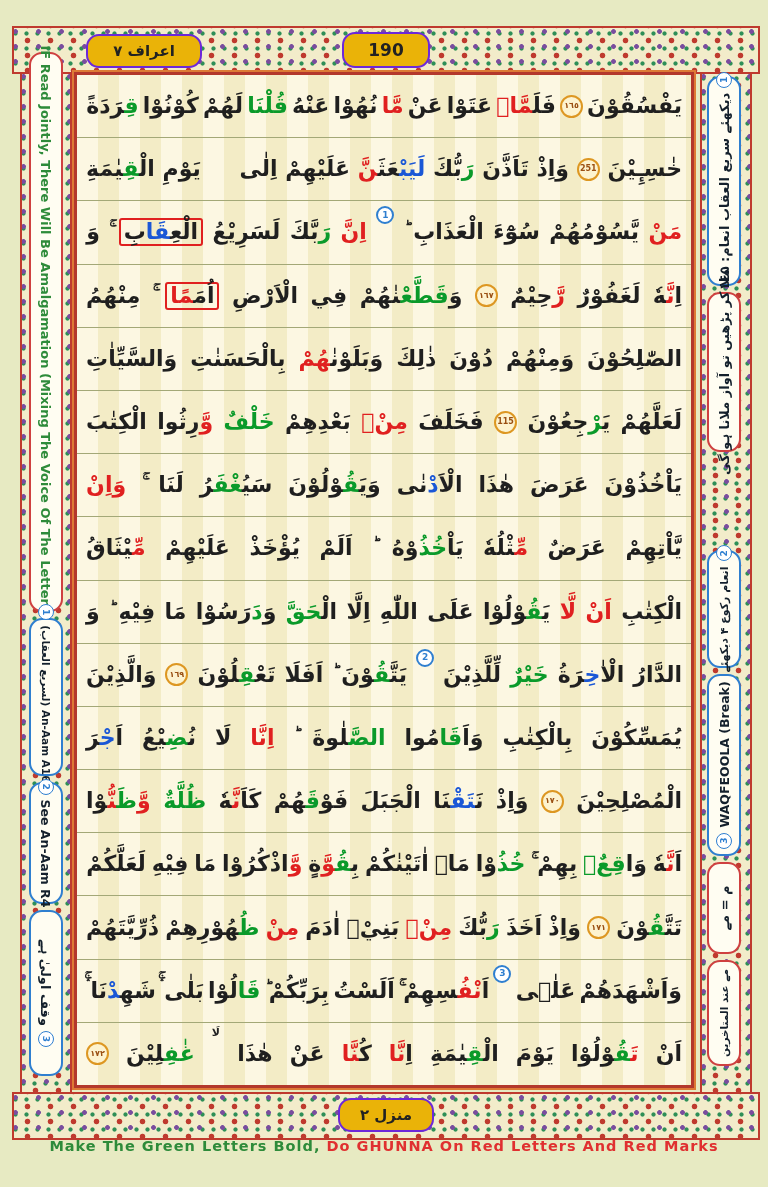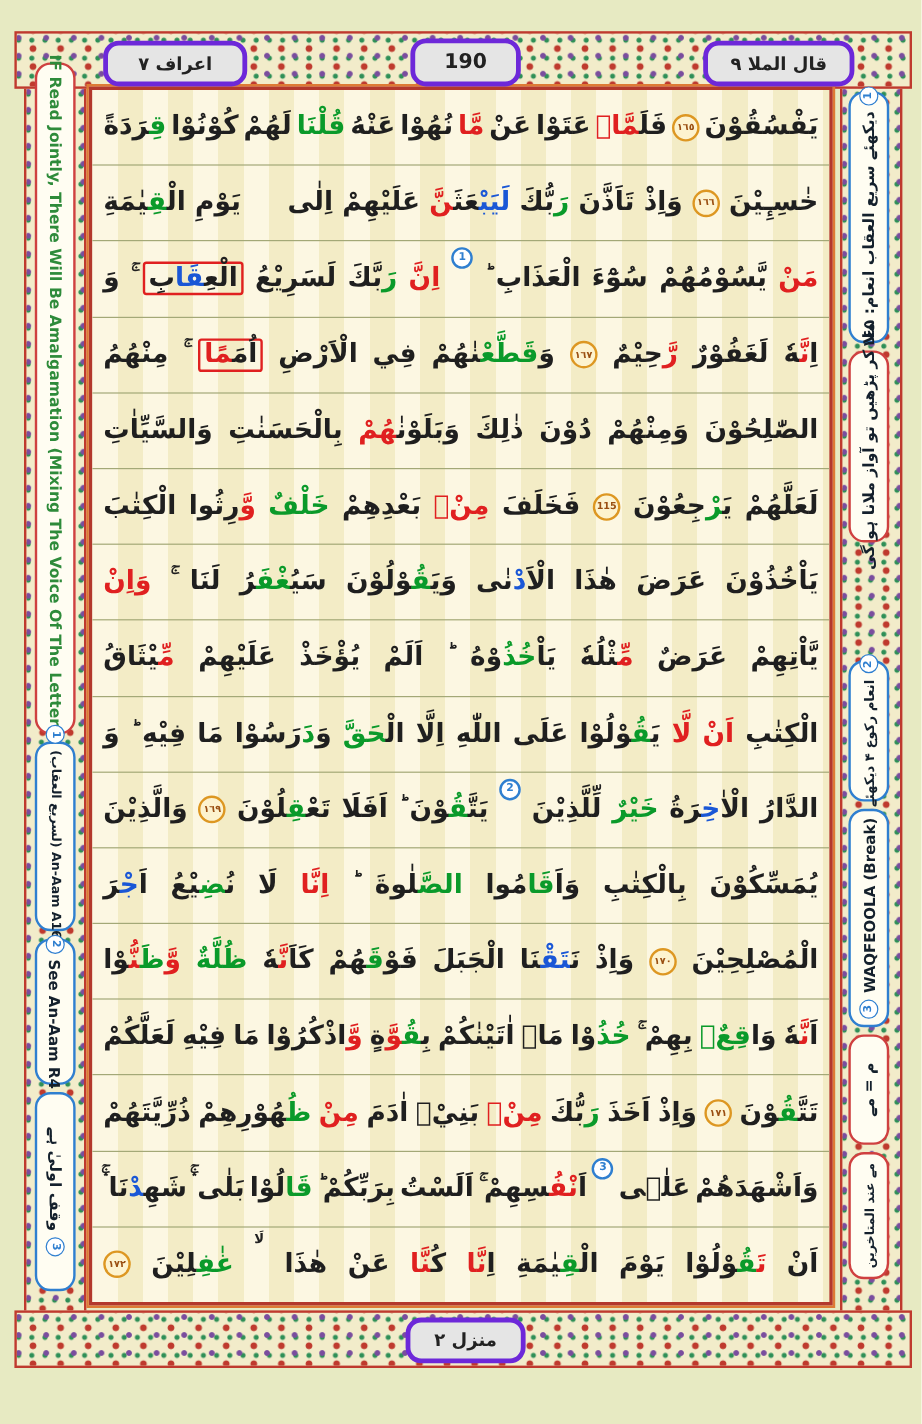--- a/index.html
+++ b/index.html
@@ -11,21 +11,21 @@
     radial-gradient(circle,#bf3a2e 2.4px,transparent 3.2px) 2px 5px/23px 15px repeat,
     radial-gradient(circle,#7a4d9e 2px,transparent 2.8px) 13px 11px/23px 15px repeat,
     radial-gradient(circle,#2e8f57 1.7px,transparent 2.5px) 7px 13px/11px 15px repeat,
     #f2ecca;
     border:2px solid #bf3a2e;}
   .band-top{left:12px;top:26px;width:744px;height:44px;}
   .band-bottom{left:12px;top:1092px;width:744px;height:44px;}
   .band-left{left:20px;top:26px;width:48px;height:1110px;}
   .band-right{left:700px;top:26px;width:48px;height:1110px;}
 
-  .cartouche{position:absolute;background:#e5e5e5;border:4px solid #6d28d9;border-radius:13px;
+  .cartouche{position:absolute;background:#eab308;border:2px solid #6d28d9;border-radius:13px;
     display:flex;align-items:center;justify-content:center;font-weight:bold;color:#222;
     font-size:15px;z-index:5;}
 
   
   .frame{position:absolute;left:74px;top:72px;width:620px;height:1016px;background:#fbf6e0;
     border:3px solid #b3382c;outline:2px solid #dd7a35;z-index:4;box-sizing:border-box;}
   .qtext{position:absolute;inset:0;display:flex;flex-direction:column;
     background:repeating-linear-gradient(90deg,#fcf7e2 0 21px,#f3ecc6 21px 42px);}
   .qline{flex:1;display:flex;direction:rtl;align-items:center;justify-content:space-between;
     padding:0 9px;border-bottom:1px solid #a3a877;overflow:hidden;
@@ -70,21 +70,20 @@
 
 <div class="page">
 
   <div class="band band-left"></div>
   <div class="band band-right"></div>
   <div class="band band-top"></div>
   <div class="band band-bottom"></div>
 
   <div class="cartouche" style="left:86px;top:34px;width:112px;height:30px;">اعراف ۷</div>
   <div class="cartouche" style="left:342px;top:32px;width:84px;height:32px;font-size:17px;">190</div>
-  <div class="cartouche" style="left:586px;top:34px;width:118px;height:30px;">قال الملا ۹</div>
 
   <div class="cartouche" style="left:338px;top:1098px;width:92px;height:30px;">منزل ۲</div>
 
   <div class="frame">
     <div class="qtext">
         <div class="qline">
           <span class="word"><span style="color: rgb(31, 31, 31);">يَفْسُقُوْنَ</span></span>
           <span class="ayah">١٦٥</span>
           <span class="word"><span style="color: rgb(31, 31, 31);">فَلَ</span><span style="color: rgb(224, 32, 32);">مَّاۤ</span></span>
           <span class="word"><span style="color: rgb(31, 31, 31);">عَتَوْا</span></span>
@@ -92,21 +91,21 @@
           <span class="word"><span style="color: rgb(224, 32, 32);">مَّا</span></span>
           <span class="word"><span style="color: rgb(31, 31, 31);">نُهُوْا</span></span>
           <span class="word"><span style="color: rgb(31, 31, 31);">عَنْهُ</span></span>
           <span class="word"><span style="color: rgb(10, 154, 42);">قُلْنَا</span></span>
           <span class="word"><span style="color: rgb(31, 31, 31);">لَهُمْ</span></span>
           <span class="word"><span style="color: rgb(31, 31, 31);">كُوْنُوْا</span></span>
           <span class="word"><span style="color: rgb(10, 154, 42);">قِ</span><span style="color: rgb(31, 31, 31);">رَدَةً</span></span>
         </div>
         <div class="qline">
           <span class="word"><span style="color: rgb(31, 31, 31);">خٰسِـِٕيْنَ</span></span>
-          <span class="ayah">١٦٦</span>
+          <span class="ayah">251</span>
           <span class="word"><span style="color: rgb(31, 31, 31);">وَاِذْ</span></span>
           <span class="word"><span style="color: rgb(31, 31, 31);">تَاَذَّنَ</span></span>
           <span class="word"><span style="color: rgb(10, 154, 42);">رَ</span><span style="color: rgb(31, 31, 31);">بُّكَ</span></span>
           <span class="word"><span style="color: rgb(26, 87, 214);">لَيَبْ</span><span style="color: rgb(31, 31, 31);">عَثَ</span><span style="color: rgb(224, 32, 32);">نَّ</span></span>
           <span class="word"><span style="color: rgb(31, 31, 31);">عَلَيْهِمْ</span></span>
           <span class="word"><span style="color: rgb(31, 31, 31); margin-left: 31px;">اِلٰى</span></span>
           <span class="word"><span style="color: rgb(31, 31, 31);">يَوْمِ</span></span>
           <span class="word"><span style="color: rgb(31, 31, 31);">الْ</span><span style="color: rgb(10, 154, 42);">قِ</span><span style="color: rgb(31, 31, 31);">يٰمَةِ</span></span>
         </div>
         <div class="qline">
@@ -340,15 +339,18 @@
       </div>
     </div>
     <div class="v-item" style="height:106px;">
       <div class="v-inner rot-ccw edge-red urdu" style="width:106px;font-size:10.5px;" dir="rtl">
         <span>مے عند المتاخرین</span>
       </div>
     </div>
   </div>
 
   <div class="foot-lines">
+    <div class="foot-l1">
+      <span style="color:#2e8b3a;">Make The Green Letters Bold, </span><span style="color:#e03030;">Do GHUNNA On Red Letters And Red Marks</span>
+    </div>
   </div>
 
 </div>
 
 </body></html>

